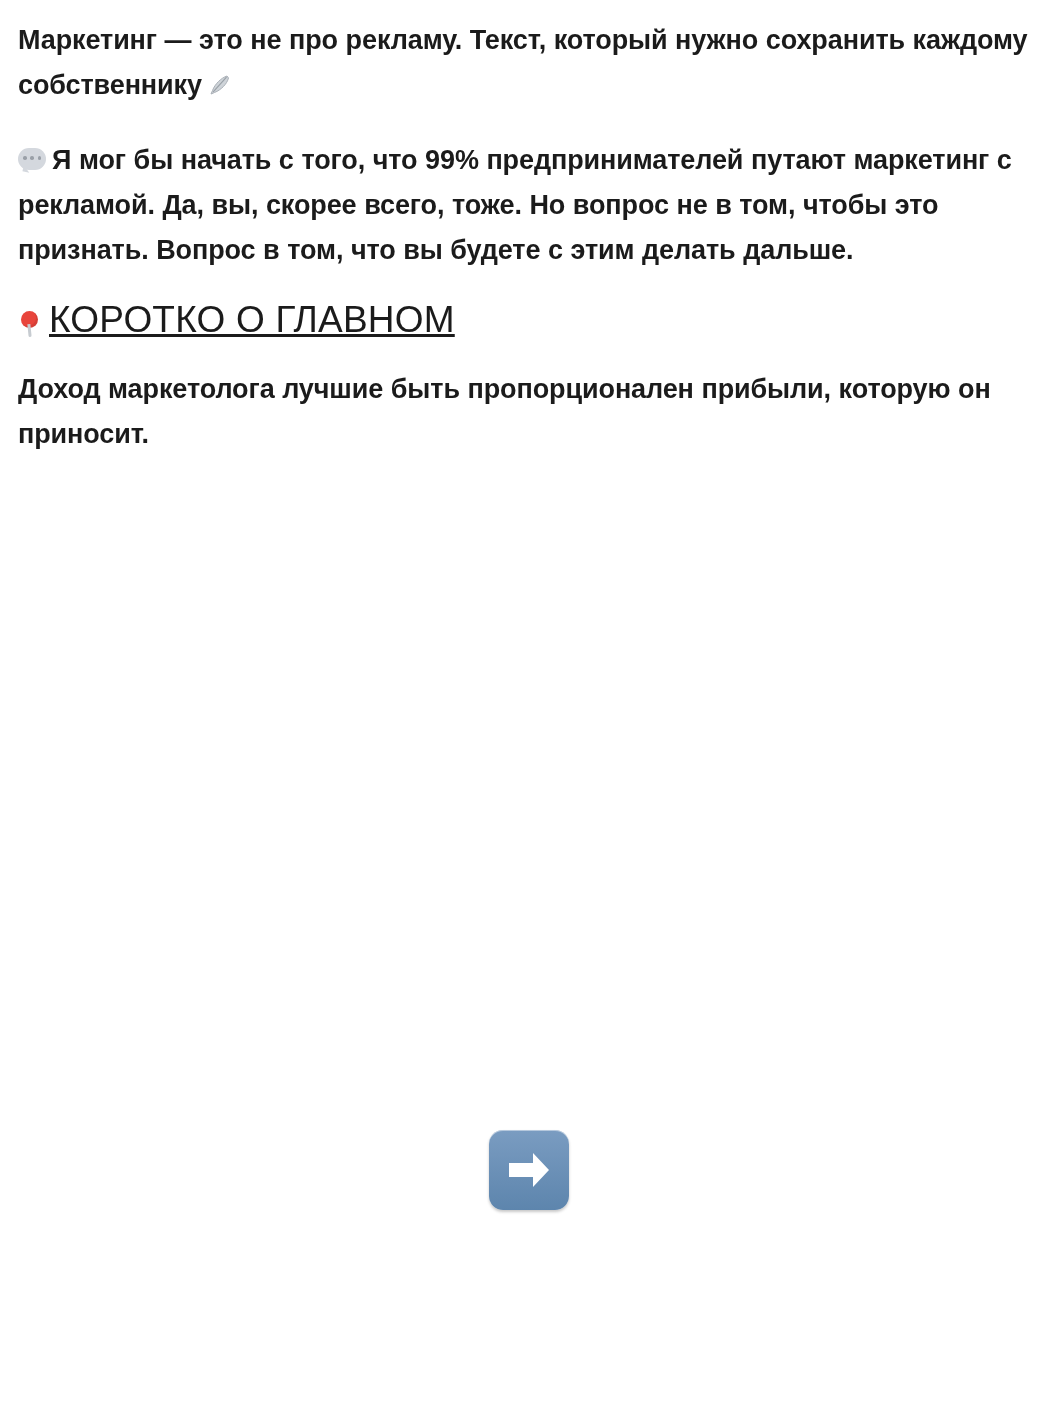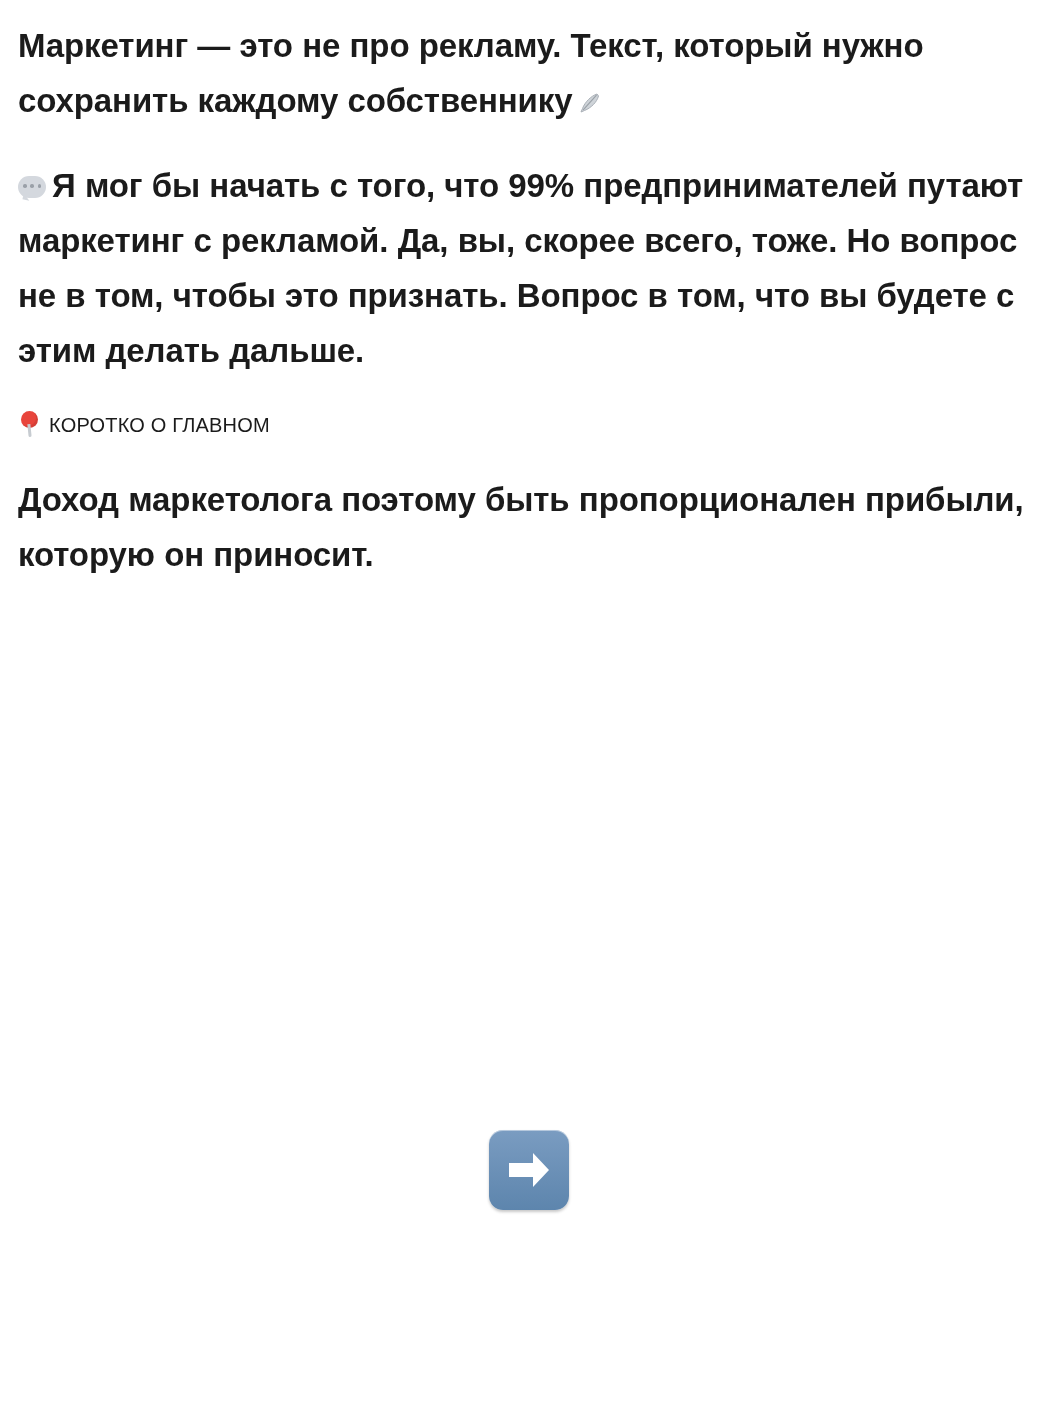--- a/index.html
+++ b/index.html
@@ -16,39 +16,40 @@
   }
   .page {
     width: 1058px;
     min-height: 1403px;
     box-sizing: border-box;
     padding: 18px 22px 0 18px;
     position: relative;
     background: #ffffff;
   }
   .para {
-    font-size: 33px;
-    line-height: 55px;
+    font-size: 27px;
+    line-height: 45px;
     margin: 0 0 26px 0;
     letter-spacing: -0.1px;
     word-spacing: 0.2px;
   }
   .para.title {
     font-weight: 400;
     margin-bottom: 30px;
   }
   .para.bold {
     font-weight: 700;
   }
   .heading {
-    font-size: 20px;
+    font-size: 37px;
     line-height: 42px;
     margin: 0 0 26px 0;
     font-weight: 400;
     letter-spacing: 0.2px;
+    text-decoration: underline;
   }
   .emoji-feather {
     display: inline-block;
     width: 26px;
     height: 26px;
     vertical-align: -4px;
     position: relative;
     margin-left: 4px;
   }
   .emoji-feather svg { display:block; }
@@ -150,21 +151,21 @@
         </svg></span></p>
 
   <p class="para bold"><span class="emoji-speech"><span class="bubble"></span><span class="tail"></span><span class="dots">
           <i></i>
           <i></i>
           <i></i>
         </span></span><span>Я мог бы начать с того, что 99% предпринимателей путают маркетинг с рекламой. Да, вы, скорее всего, тоже. Но вопрос не в том, чтобы это признать. Вопрос в том, что вы будете с этим делать дальше.</span></p>
 
   <p class="heading"><span class="emoji-pin"><span class="head"></span><span class="needle"></span></span><span>КОРОТКО О ГЛАВНОМ</span></p>
 
-  <p class="para bold">Доход маркетолога поэтому быть пропорционален прибыли, которую он приносит.</p>
+  <p class="para bold">Доход маркетолога лучшие быть пропорционален прибыли, которую он приносит.</p>
 
   <div class="arrow-wrap">
     <div class="arrow-btn">
       <svg width="48" height="44" viewBox="0 0 48 44" aria-hidden="true">
         <path d="M4 15 H28 V5 L44 22 L28 39 V29 H4 Z" fill="#ffffff"></path>
       </svg>
     </div>
   </div>
 
 </div>

